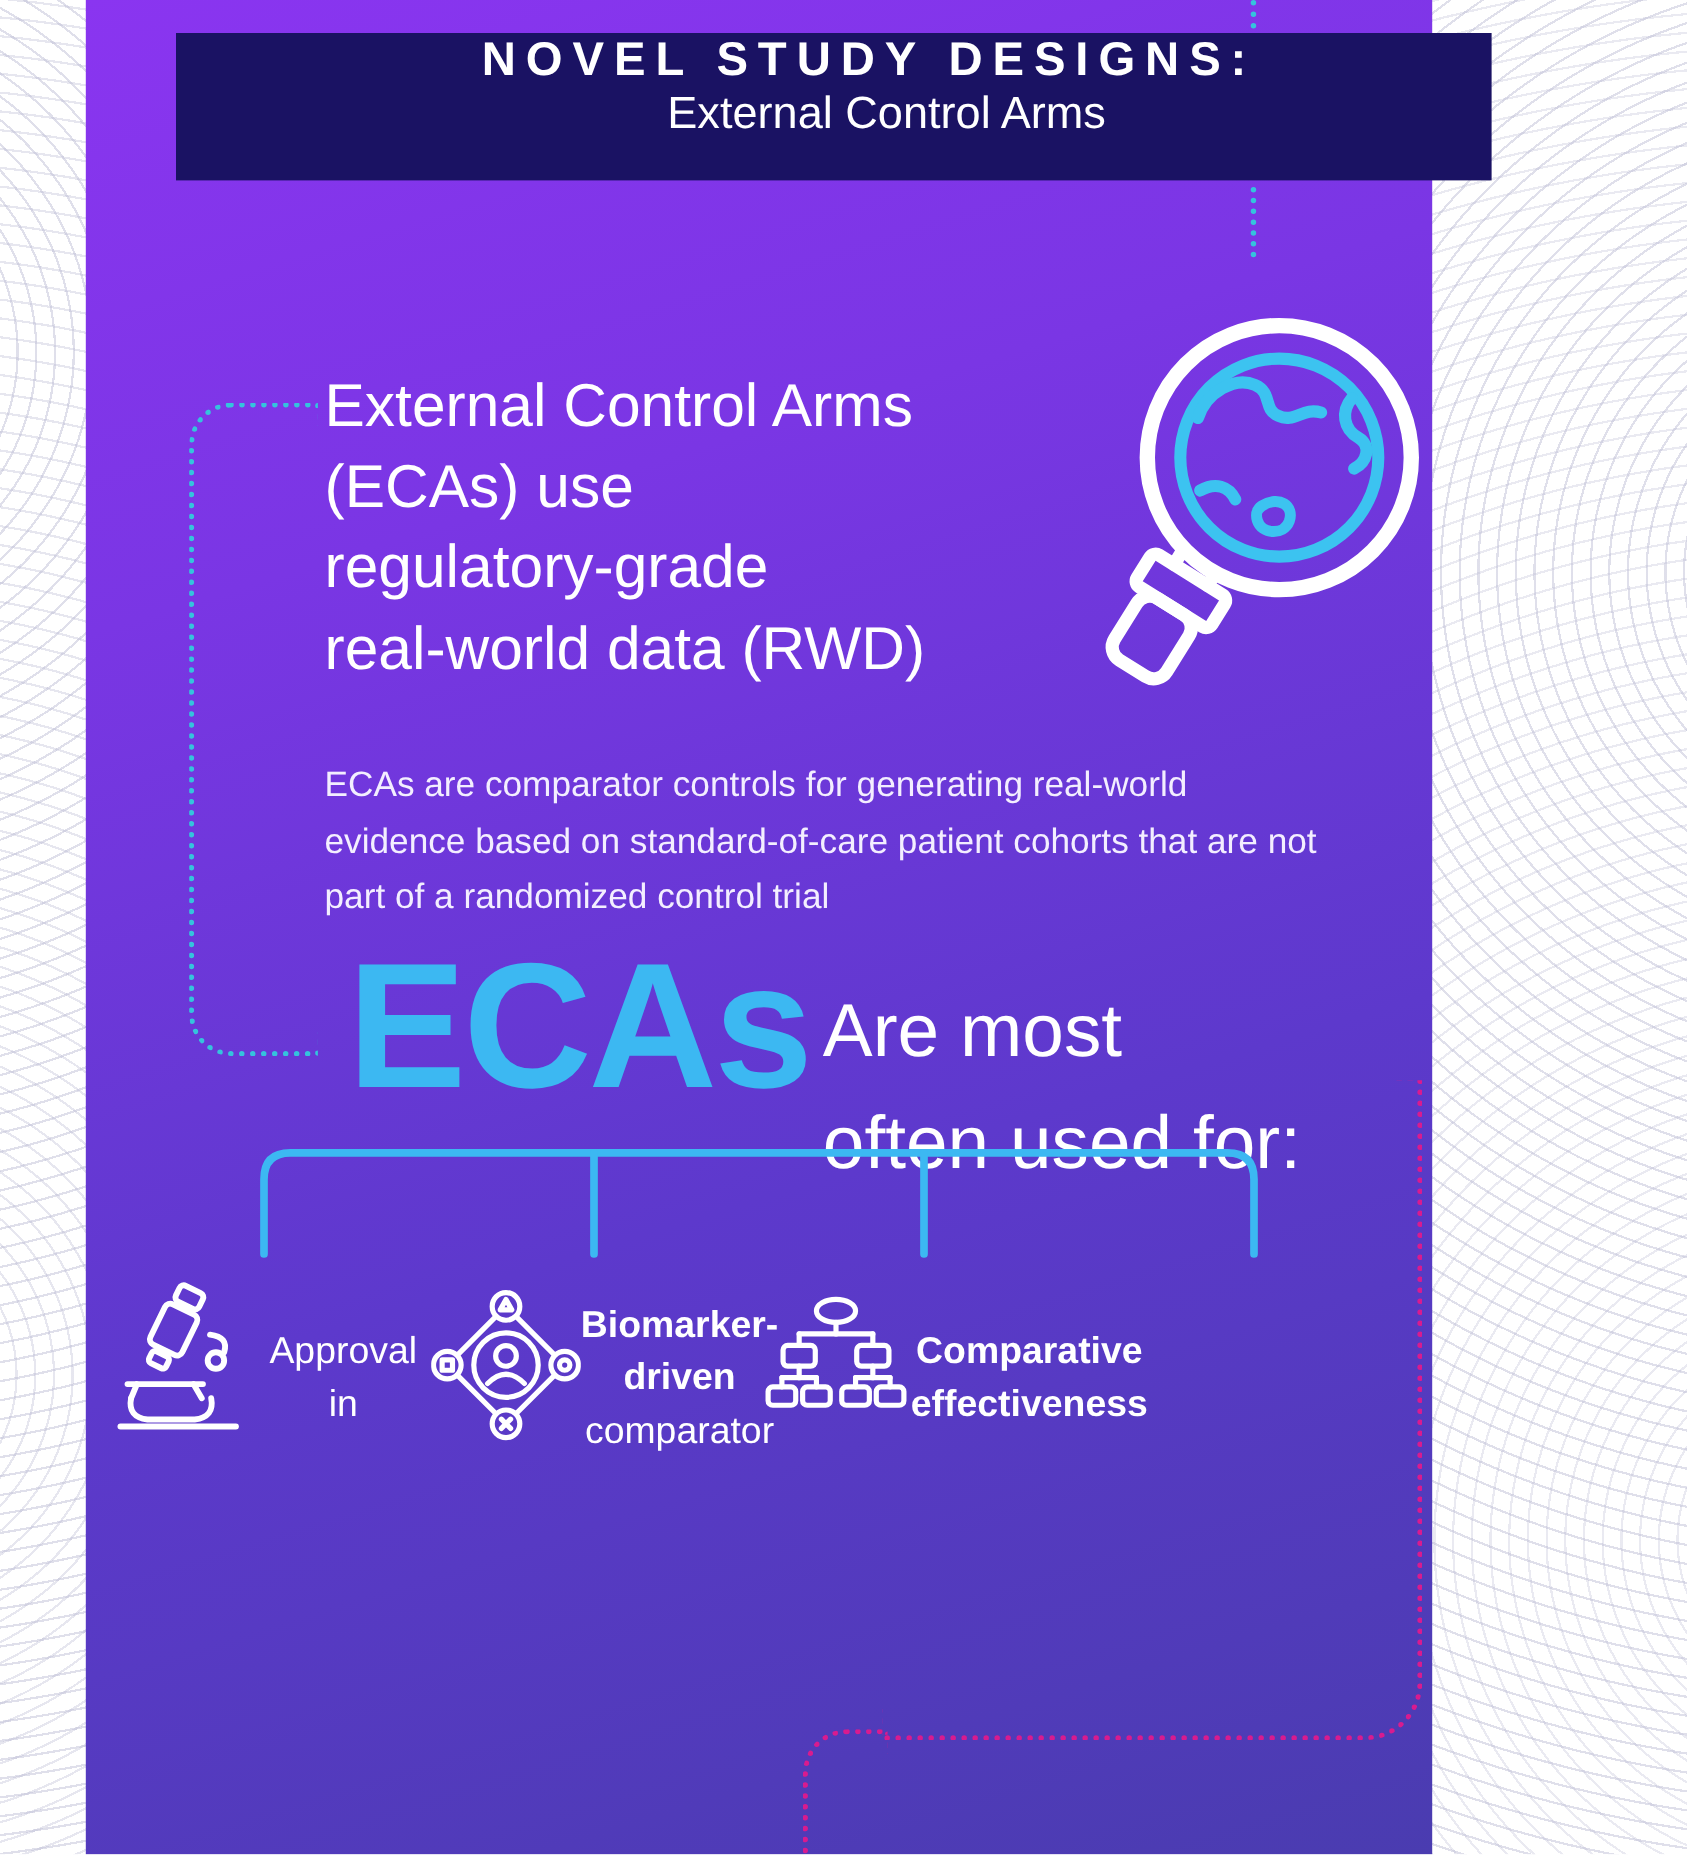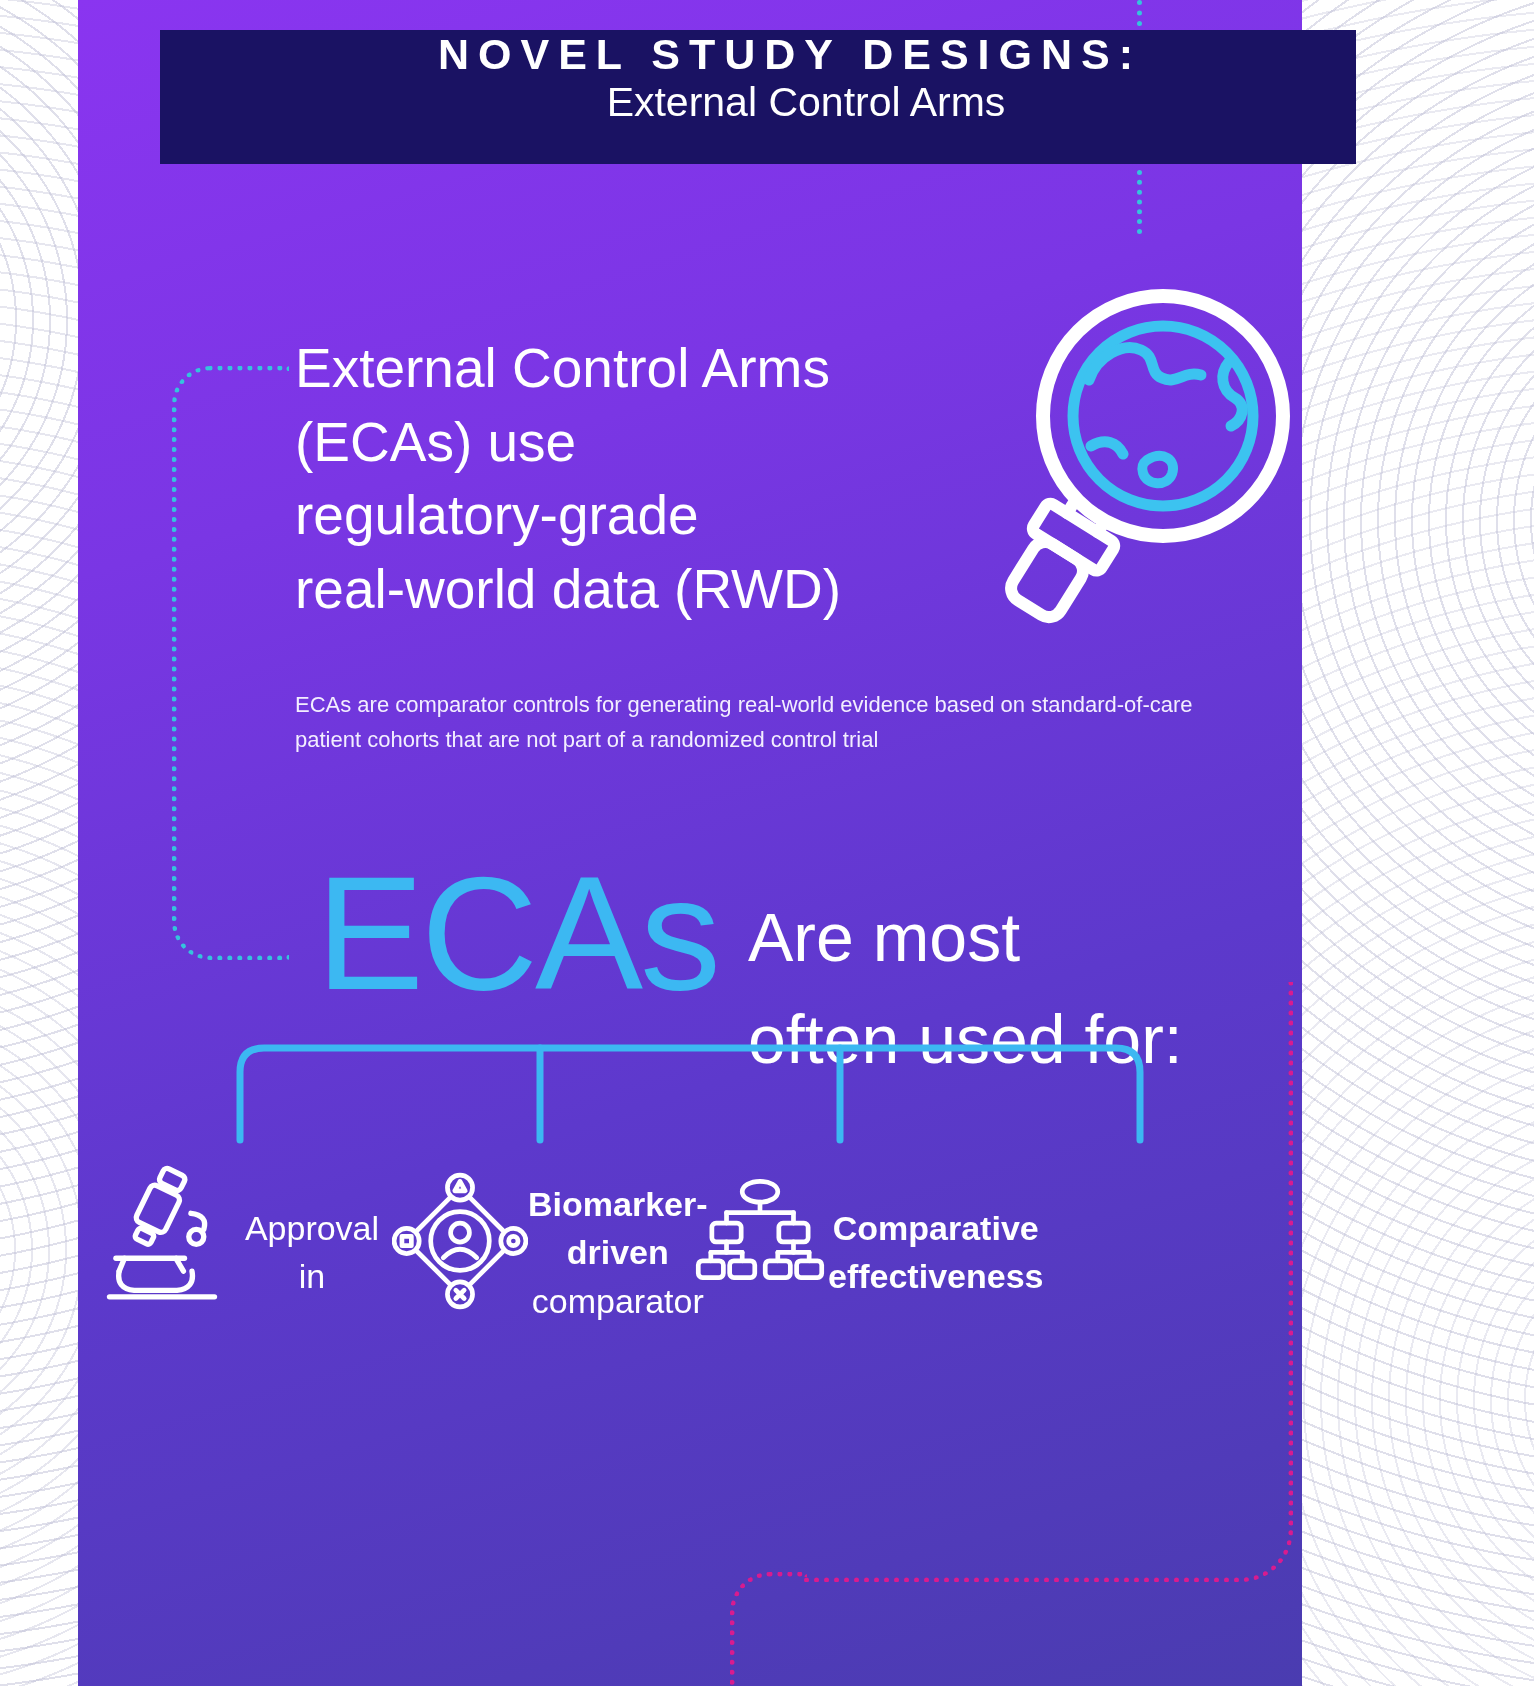--- a/index.html
+++ b/index.html
@@ -45,23 +45,23 @@
     position:absolute;left:802px;top:982px;width:486px;height:595px;
     border-right:5px dotted #d81b8f;border-bottom:5px dotted #d81b8f;border-radius:0 0 52px 0;
   }
   .magenta-tail{
     position:absolute;left:730px;top:1572px;width:72px;height:114px;
     border-left:5px dotted #d81b8f;border-top:5px dotted #d81b8f;border-radius:40px 0 0 0;
   }
   
   .globe-wrap{position:absolute;left:985px;top:268px;width:330px;height:410px;}
   .intro-heading{position:absolute;left:295px;top:332px;width:680px;color:#fff;font-size:55px;font-weight:400;line-height:1.34;}
-  .intro-paragraph{position:absolute;left:295px;top:688px;width:905px;color:#f3eeff;font-size:22px;font-weight:400;line-height:1.58;}
-  
-  .ecas-big{position:absolute;left:316px;top:852px;color:#3cb8f2;font-size:162px;font-weight:400;letter-spacing:-3px;line-height:1;}
+  .intro-paragraph{position:absolute;left:295px;top:688px;width:905px;color:#f3eeff;font-size:32px;font-weight:400;line-height:1.58;}
+  
+  .ecas-big{position:absolute;left:316px;top:852px;color:#3cb8f2;font-size:162px;font-weight:700;letter-spacing:-3px;line-height:1;}
   .usage-caption{position:absolute;left:748px;top:886px;color:#fff;font-size:68px;font-weight:400;line-height:1.5;}
   .connector{position:absolute;left:236px;top:1044px;}
   .items-row{position:absolute;left:92px;top:1152px;width:1200px;display:flex;}
   .item{width:300px;display:flex;flex-direction:row;align-items:center;}
   .item-icon{height:152px;display:flex;align-items:flex-end;justify-content:center;}
   .item-label{margin-top:28px;text-align:center;color:#fff;font-size:34px;line-height:1.42;}
   .item-label span{display:block;}
   .w400{font-weight:400;}
   .w700{font-weight:700;}
 </style>

